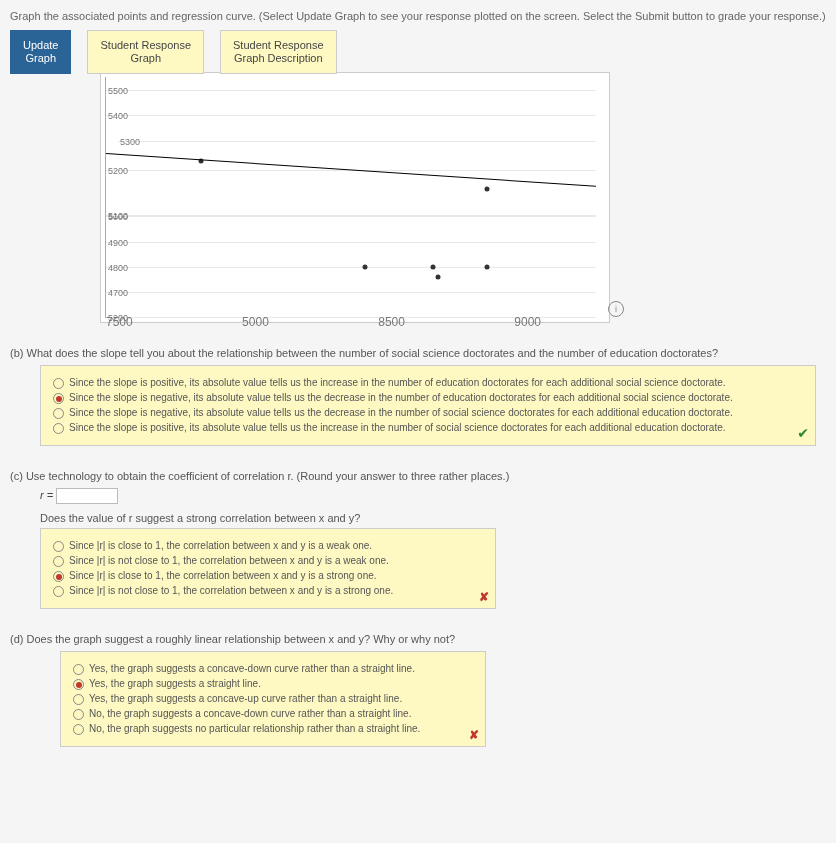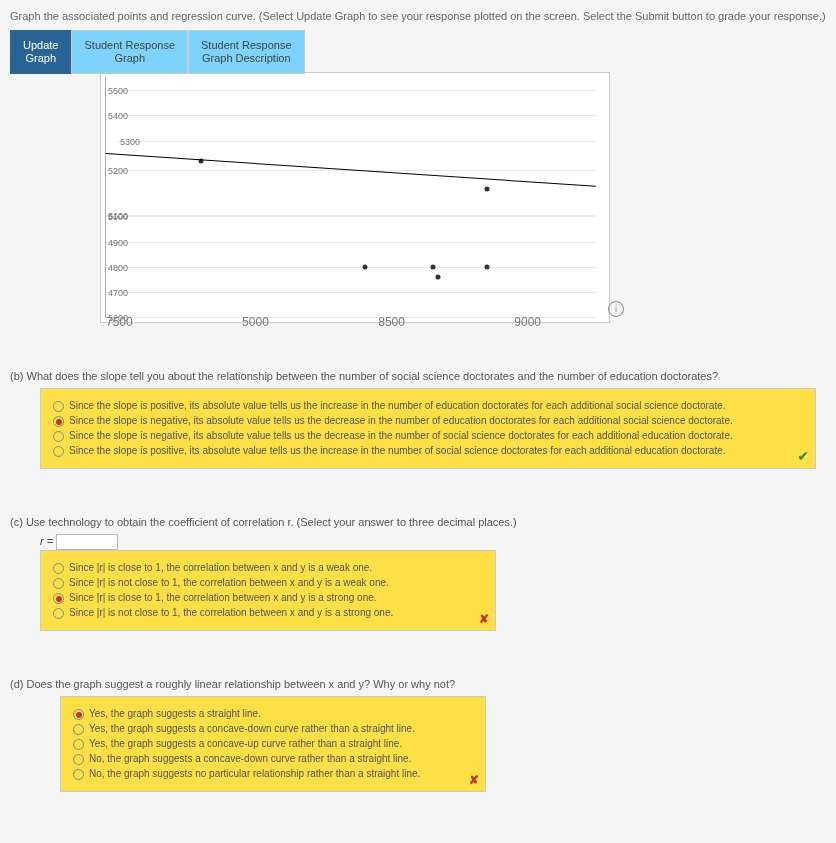--- a/index.html
+++ b/index.html
@@ -13,28 +13,28 @@
     box-sizing: border-box;
   }
   .instruction {
     font-size: 11px;
     color: #666;
     margin-bottom: 8px;
   }
   .tabs-row {
     display: flex;
     align-items: center;
-    gap: 0;
+    gap: 16px;
   }
   .tab {
     padding: 8px 12px;
     font-size: 11px;
     text-align: center;
     border: 1px solid #ccc;
-    background: #7dd3fc;
+    background: #fef9c3;
     cursor: pointer;
     line-height: 1.2;
   }
   .tab.active {
     background: #2a6496;
     color: #fff;
     border-color: #2a6496;
   }
   .chart-container {
     margin-left: 90px;
@@ -91,29 +91,29 @@
     width: 14px;
     height: 14px;
     border: 1px solid #888;
     border-radius: 50%;
     font-size: 9px;
     text-align: center;
     line-height: 14px;
     color: #888;
   }
   .question-block {
-    margin-top: 47px;
+    margin-top: 24px;
   }
   .q-label {
     color: #555;
     margin-bottom: 6px;
   }
   .answer-box {
     border: 1px solid #ccc;
-    background: #fde047;
+    background: #fef9c3;
     padding: 8px 12px;
     margin-left: 30px;
     margin-right: 10px;
     position: relative;
   }
   .opt {
     display: flex;
     align-items: flex-start;
     gap: 5px;
     margin: 3px 0;
@@ -249,25 +249,26 @@
       </div>
       <div class="opt">
         <span class="radio"></span>
         <span>Since the slope is positive, its absolute value tells us the increase in the number of social science doctorates for each additional education doctorate.</span>
       </div>
       <span class="check">✔</span>
   </div>
 </div>
 
 <div class="question-block">
-  <div class="q-label">(c)  Use technology to obtain the coefficient of correlation r. (Select your answer to three decimal places.)</div>
+  <div class="q-label">(c)  Use technology to obtain the coefficient of correlation r. (Round your answer to three rather places.)</div>
   <div style="margin-left:30px; margin-top:4px;">
     <span class="em">r =</span>
     <span class="inline-input"></span>
   </div>
+  <div class="sub-q">Does the value of r suggest a strong correlation between x and y?</div>
   <div class="answer-box" id="box-c" style="width:430px;">
     <div class="opt">
         <span class="radio"></span>
         <span>Since |r| is close to 1, the correlation between x and y is a weak one.</span>
       </div>
       <div class="opt">
         <span class="radio"></span>
         <span>Since |r| is not close to 1, the correlation between x and y is a weak one.</span>
       </div>
       <div class="opt">
@@ -279,29 +280,29 @@
         <span>Since |r| is not close to 1, the correlation between x and y is a strong one.</span>
       </div>
       <span class="cross">✘</span>
   </div>
 </div>
 
 <div class="question-block">
   <div class="q-label">(d)  Does the graph suggest a roughly linear relationship between x and y? Why or why not?</div>
   <div class="answer-box" id="box-d" style="width:400px; margin-left:50px;">
     <div class="opt">
+        <span class="radio"></span>
+        <span>Yes, the graph suggests a concave-down curve rather than a straight line.</span>
+      </div>
+      <div class="opt">
         <span class="radio selected"></span>
         <span>Yes, the graph suggests a straight line.</span>
       </div>
       <div class="opt">
         <span class="radio"></span>
-        <span>Yes, the graph suggests a concave-down curve rather than a straight line.</span>
-      </div>
-      <div class="opt">
-        <span class="radio"></span>
         <span>Yes, the graph suggests a concave-up curve rather than a straight line.</span>
       </div>
       <div class="opt">
         <span class="radio"></span>
         <span>No, the graph suggests a concave-down curve rather than a straight line.</span>
       </div>
       <div class="opt">
         <span class="radio"></span>
         <span>No, the graph suggests no particular relationship rather than a straight line.</span>
       </div>

